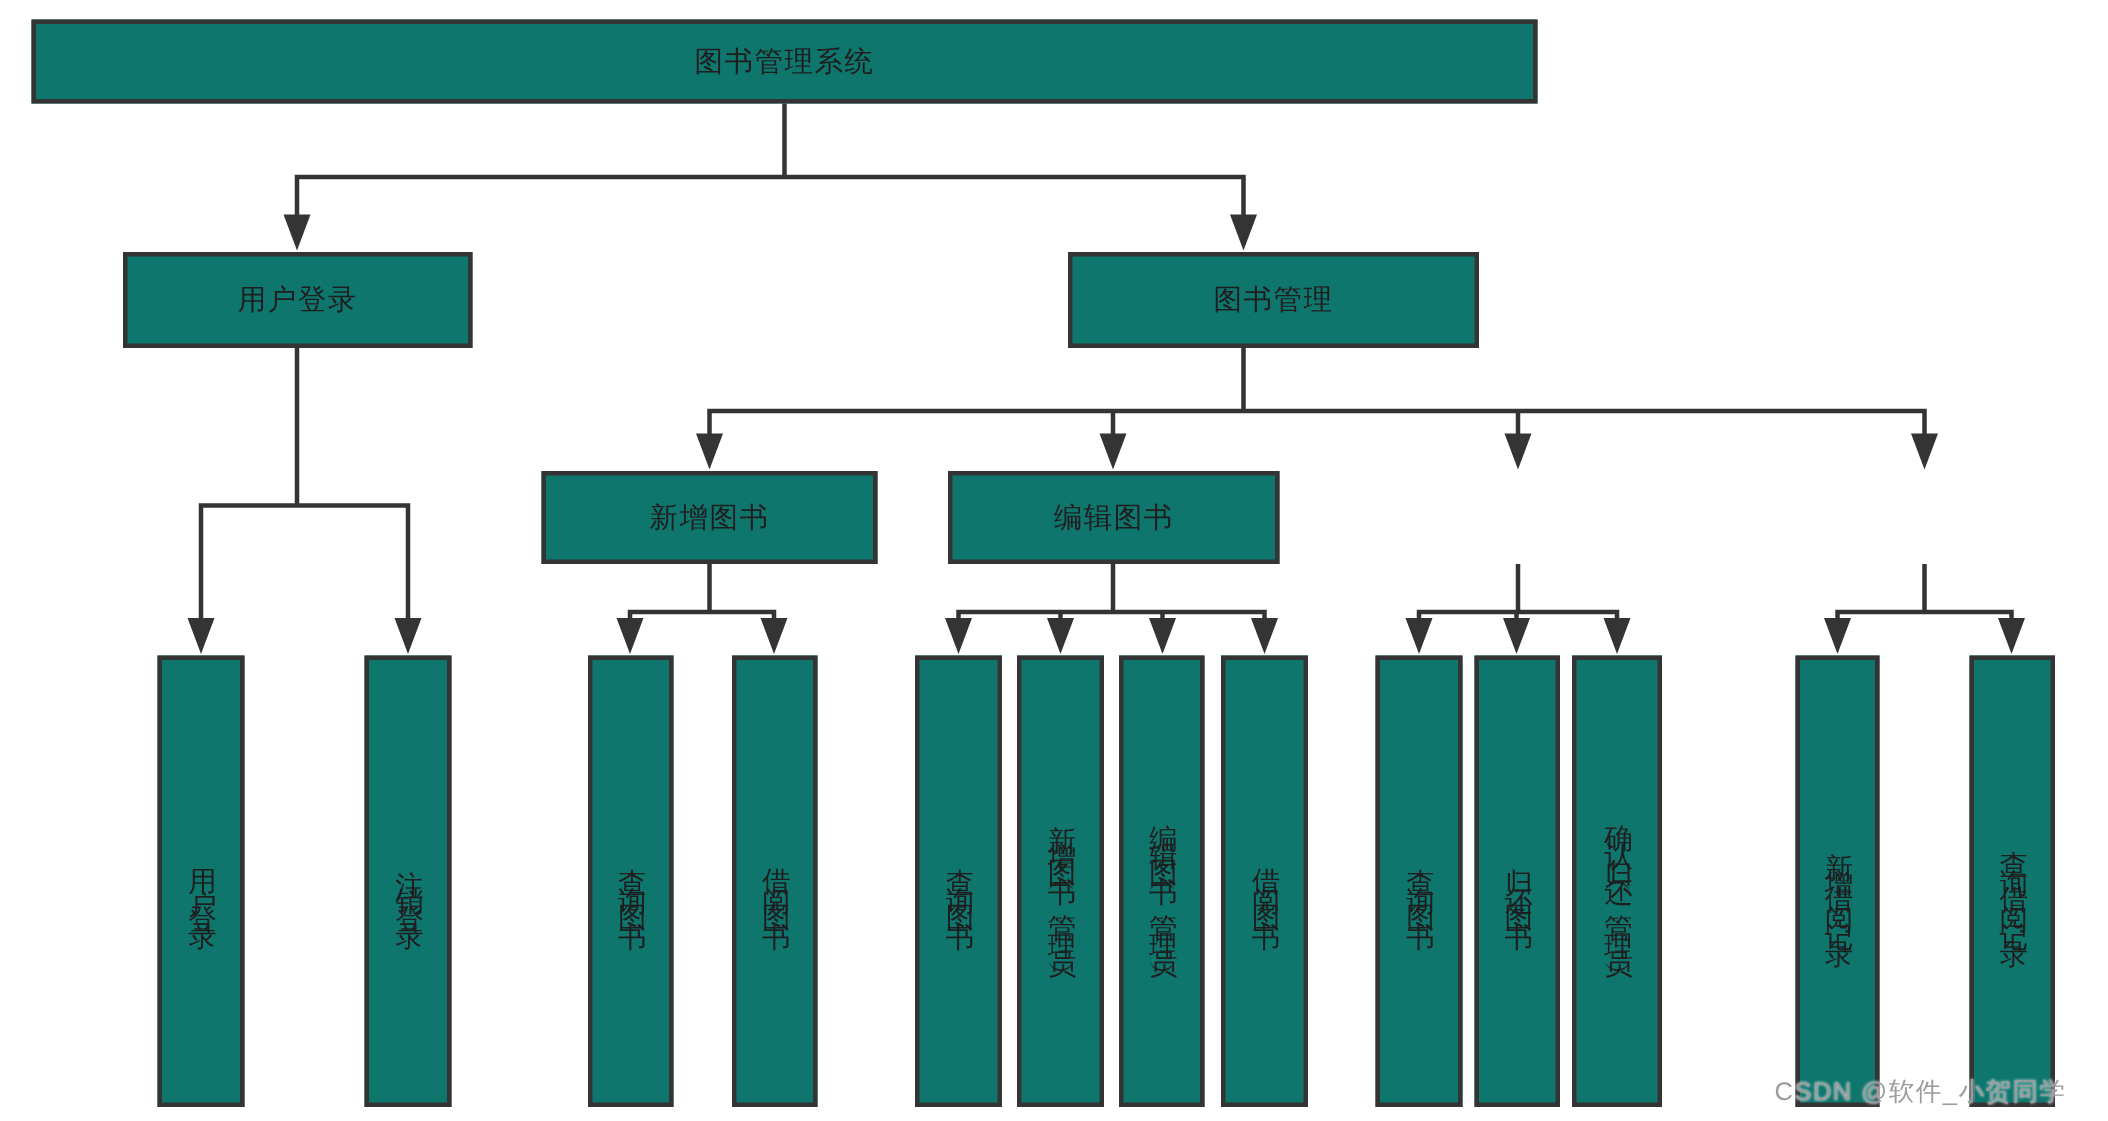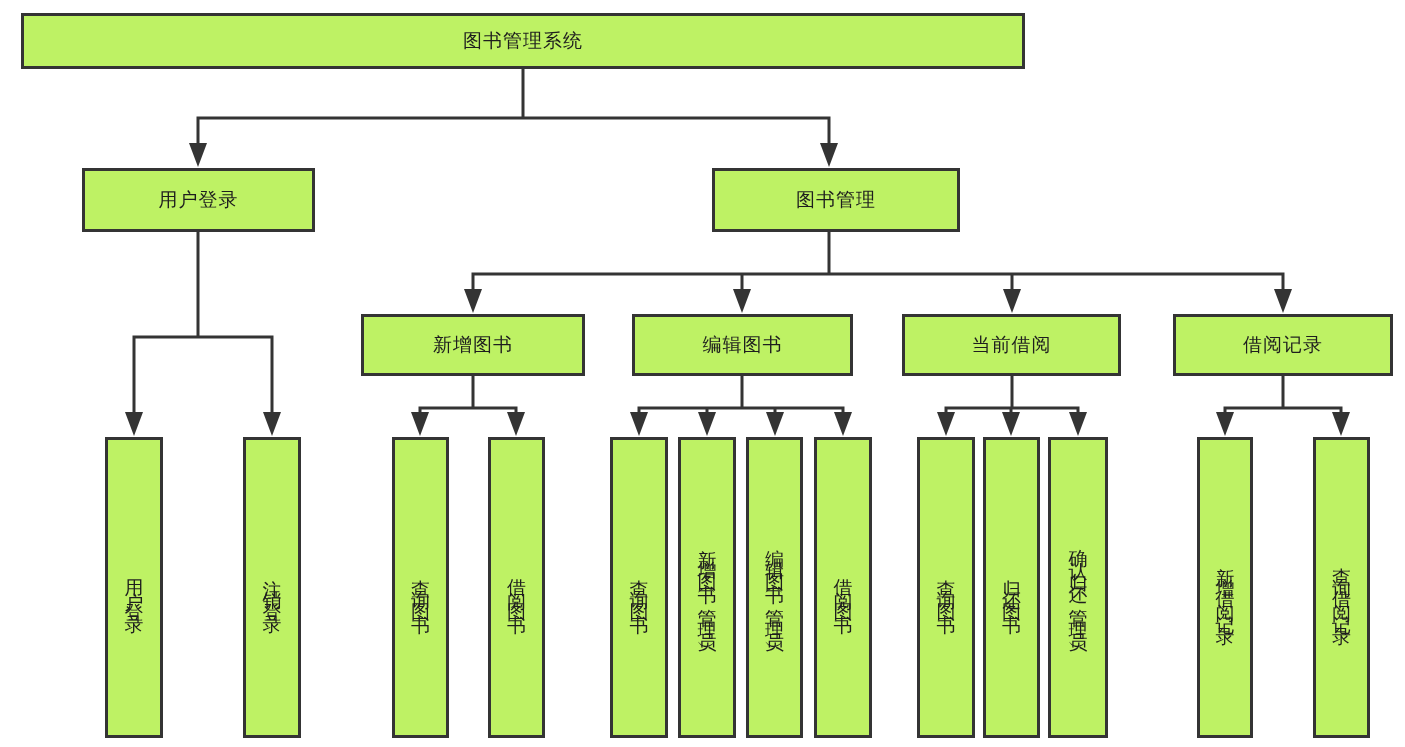--- a/index.html
+++ b/index.html
@@ -13,21 +13,21 @@
     width:1405px;height:747px;
     background:var(--bg);
     overflow:hidden;
     font-family:"Liberation Sans","DejaVu Sans",sans-serif;
   }
   .edges{position:absolute;left:0;top:0;}
   .node{
     position:absolute;
     box-sizing:border-box;
     border:3px solid var(--line);
-    background:#bef264;
+    background:#0f766e;
     display:flex;
     align-items:center;
     justify-content:center;
     color:var(--text);
     font-size:19px;
     letter-spacing:1px;
   }
   .node .vtext{
     writing-mode:vertical-rl;
     text-orientation:mixed;
@@ -104,26 +104,24 @@
       <polygon points="1002,412 1020,412 1011,436"></polygon>
       <polygon points="1069,412 1087,412 1078,436"></polygon>
       <polygon points="1216,412 1234,412 1225,436"></polygon>
       <polygon points="1332,412 1350,412 1341,436"></polygon>
     </g>
   </svg>
 
   <div class="node" style="left:21px;top:13px;width:1004px;height:56px">图书管理系统</div>
 
   <div class="node" style="left:82px;top:168px;width:233px;height:64px">用户登录</div>
-  <div class="node" style="left:712px;top:168px;width:248px;height:64px">图书管理</div>
+  <div class="node" style="left:712px;top:168px;width:274px;height:64px">图书管理</div>
 
   <div class="node" style="left:361px;top:314px;width:224px;height:62px">新增图书</div>
   <div class="node" style="left:632px;top:314px;width:221px;height:62px">编辑图书</div>
-  <div class="node" style="left:902px;top:314px;width:219px;height:62px">当前借阅</div>
-  <div class="node" style="left:1173px;top:314px;width:220px;height:62px">借阅记录</div>
 
   <div class="node" style="left:105px;top:437px;width:58px;height:301px">
     <span class="vtext">用户登录</span>
   </div>
   <div class="node" style="left:243px;top:437px;width:58px;height:301px">
     <span class="vtext">注销登录</span>
   </div>
 
   <div class="node" style="left:392px;top:437px;width:57px;height:301px">
     <span class="vtext">查询图书</span>
@@ -155,14 +153,15 @@
     <span class="vtext">确认归还（管理员）</span>
   </div>
 
   <div class="node" style="left:1197px;top:437px;width:56px;height:301px">
     <span class="vtext">新增借阅记录</span>
   </div>
   <div class="node" style="left:1313px;top:437px;width:57px;height:301px">
     <span class="vtext">查询借阅记录</span>
   </div>
 
+  <div class="watermark">CSDN @软件_小贺同学</div>
 
 </div>
 
 </body></html>

